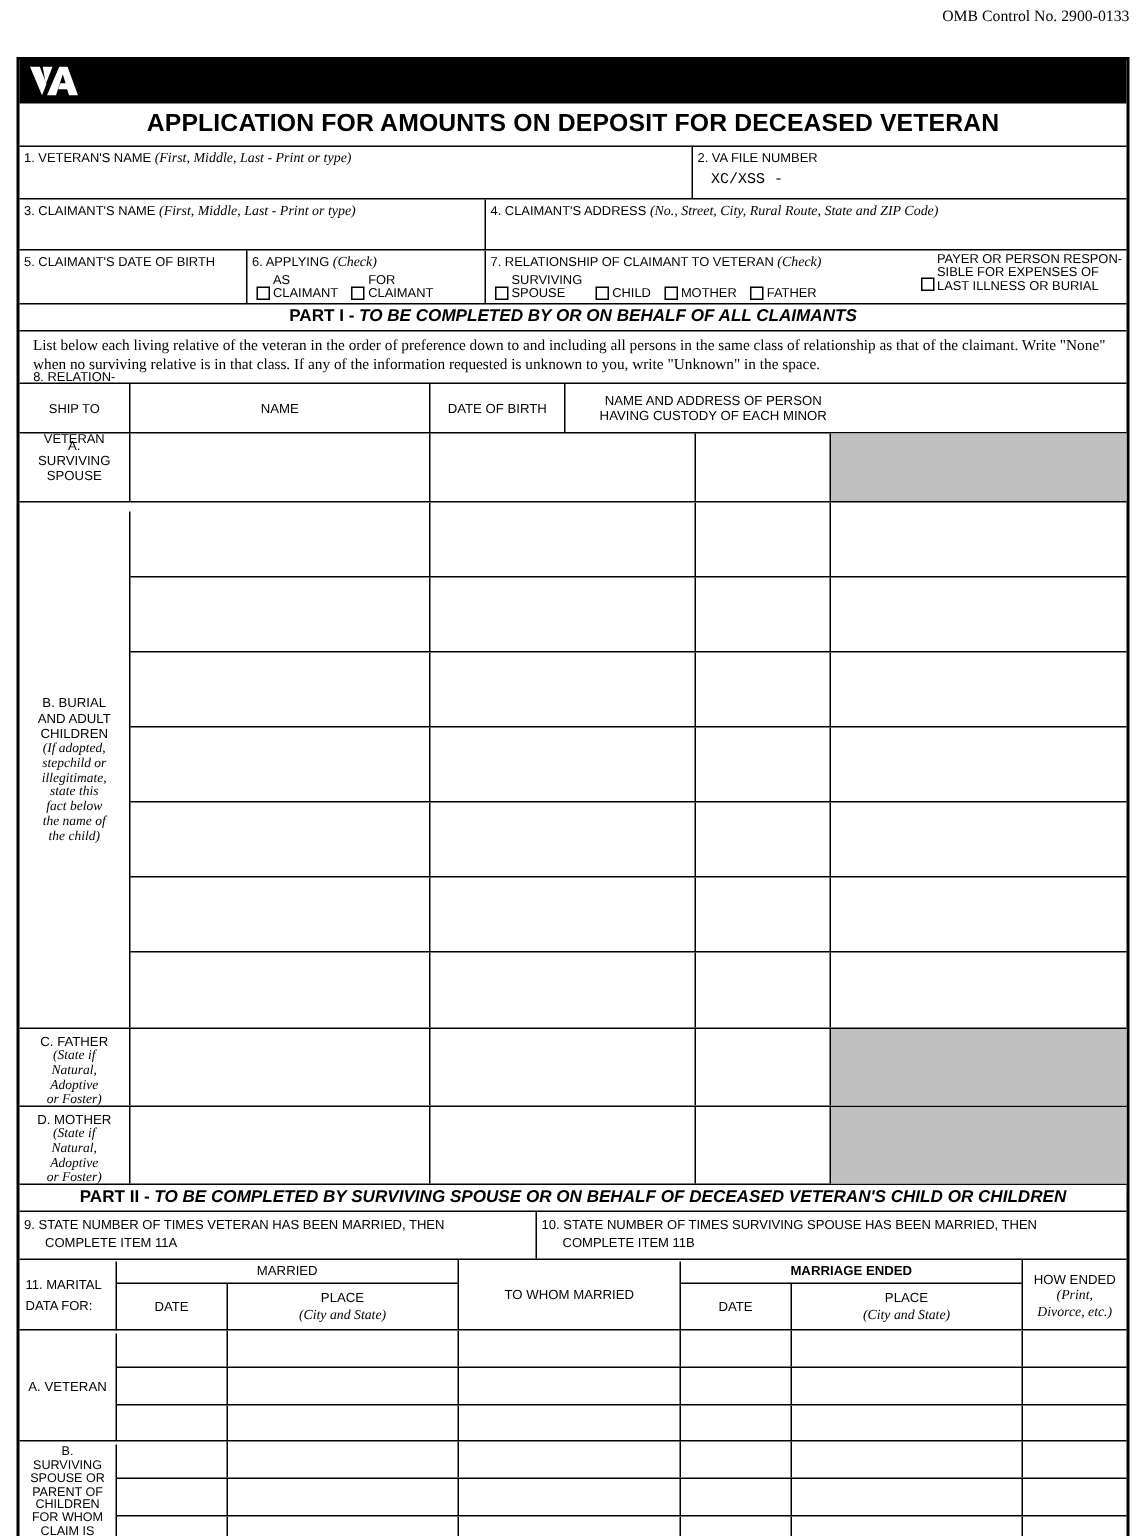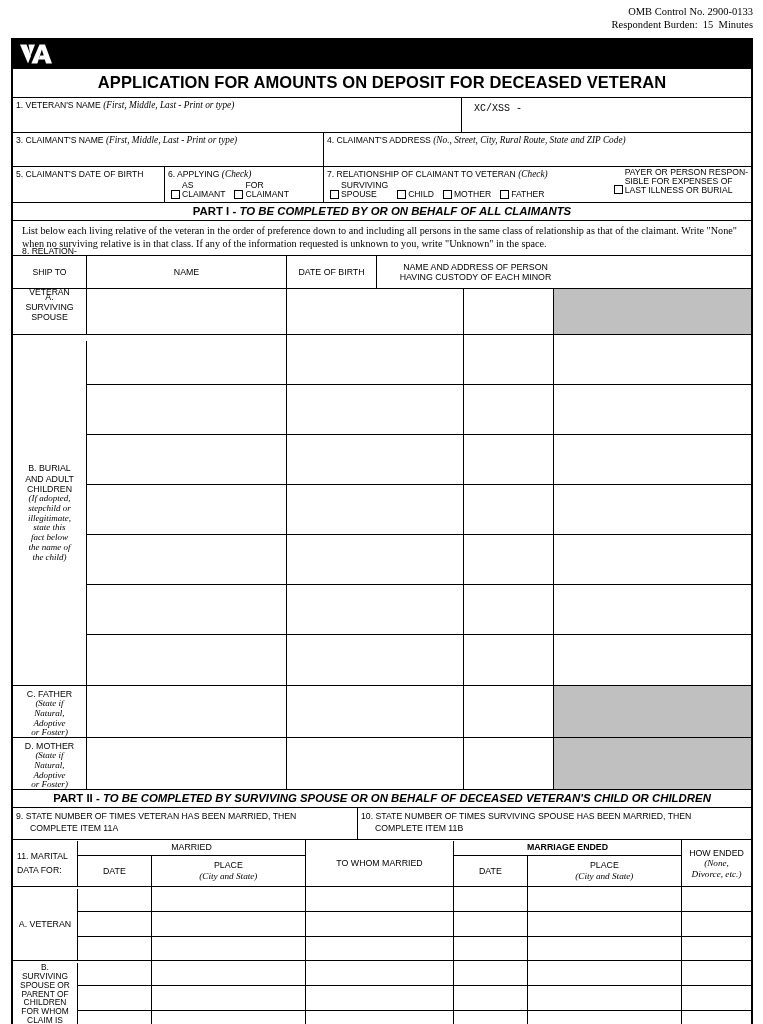--- a/index.html
+++ b/index.html
@@ -162,21 +162,20 @@
   .fnum { font-size: 15px; font-weight: bold; padding-left: 6px; }
   .fr { font-size: 8.6px; line-height: 1.25; margin-left: 168px; }
 </style>
 </head>
 <body>
 
 <div class="page">
 
   <div class="omb">
     <div>OMB Control No. 2900-0133</div>
-    <div>Respondent Burden:  15  Minutes</div>
   </div>
 
   <div class="form">
 
     <div class="va-banner">
       <svg class="va-logo" viewBox="0 0 68 44">
         <path fill="#ffffff" d="M2 3 h13 l9 23 l-6 15 z"></path>
         <path fill="#ffffff" d="M19 3 h13 l-9 23 z"></path>
         <path fill="#ffffff" d="M41 3 h11 l14 38 h-12 l-2.5 -8 h-12 l3 -8 h7 l-3.8 -12 l-9 28 h-12 z"></path>
       </svg>
@@ -187,20 +186,24 @@
     <div class="row rowline">
       <div class="cell" style="width:449px;height:34px;">
         <div class="lbl">
           <span>1.</span>
           <span>VETERAN'S NAME</span>
           <span class="it">(First, Middle, Last - Print or type)</span>
         </div>
         <div class="val"></div>
       </div>
       <div class="cell" style="width:289px;height:34px;">
+        <div class="lbl">
+          <span>2.</span>
+          <span>VA FILE NUMBER</span>
+        </div>
         <div class="val">XC/XSS -</div>
       </div>
     </div>
 
     <div class="row rowline">
       <div class="cell" style="width:311px;height:33px;">
         <div class="lbl">
           <span>3.</span>
           <span>CLAIMANT'S NAME</span>
           <span class="it">(First, Middle, Last - Print or type)</span>
@@ -480,21 +483,21 @@
               <span style="display:block;">PLACE</span>
               <span style="display:block;font-family:'Liberation Serif',serif;font-style:italic;font-size:9.2px;">(City and State)</span>
             </div>
           </div>
         </div>
       </div>
       <div class="cell th" style="width:69px;height:46px;border-bottom:1px solid #000;border-right:none;">
         <div>
           <span style="display:block;">HOW ENDED</span>
           <span style="display:block;font-family:'Liberation Serif',serif;font-style:italic;font-size:9.2px;line-height:1.1;"></span>
-          <span style="display:block;font-family:'Liberation Serif',serif;font-style:italic;font-size:9.2px;line-height:1.1;">(None,</span>
+          <span style="display:block;font-family:'Liberation Serif',serif;font-style:italic;font-size:9.2px;line-height:1.1;">(Print,</span>
           <span style="display:block;font-family:'Liberation Serif',serif;font-style:italic;font-size:9.2px;line-height:1.1;">Divorce, etc.)</span>
         </div>
       </div>
     </div>
 
     <div class="row rowline-h">
       <div class="cell th" style="width:65px;height:71px;">
         <span style="font-size:8.8px;">A. VETERAN</span>
       </div>
       <div style="flex:1;">

